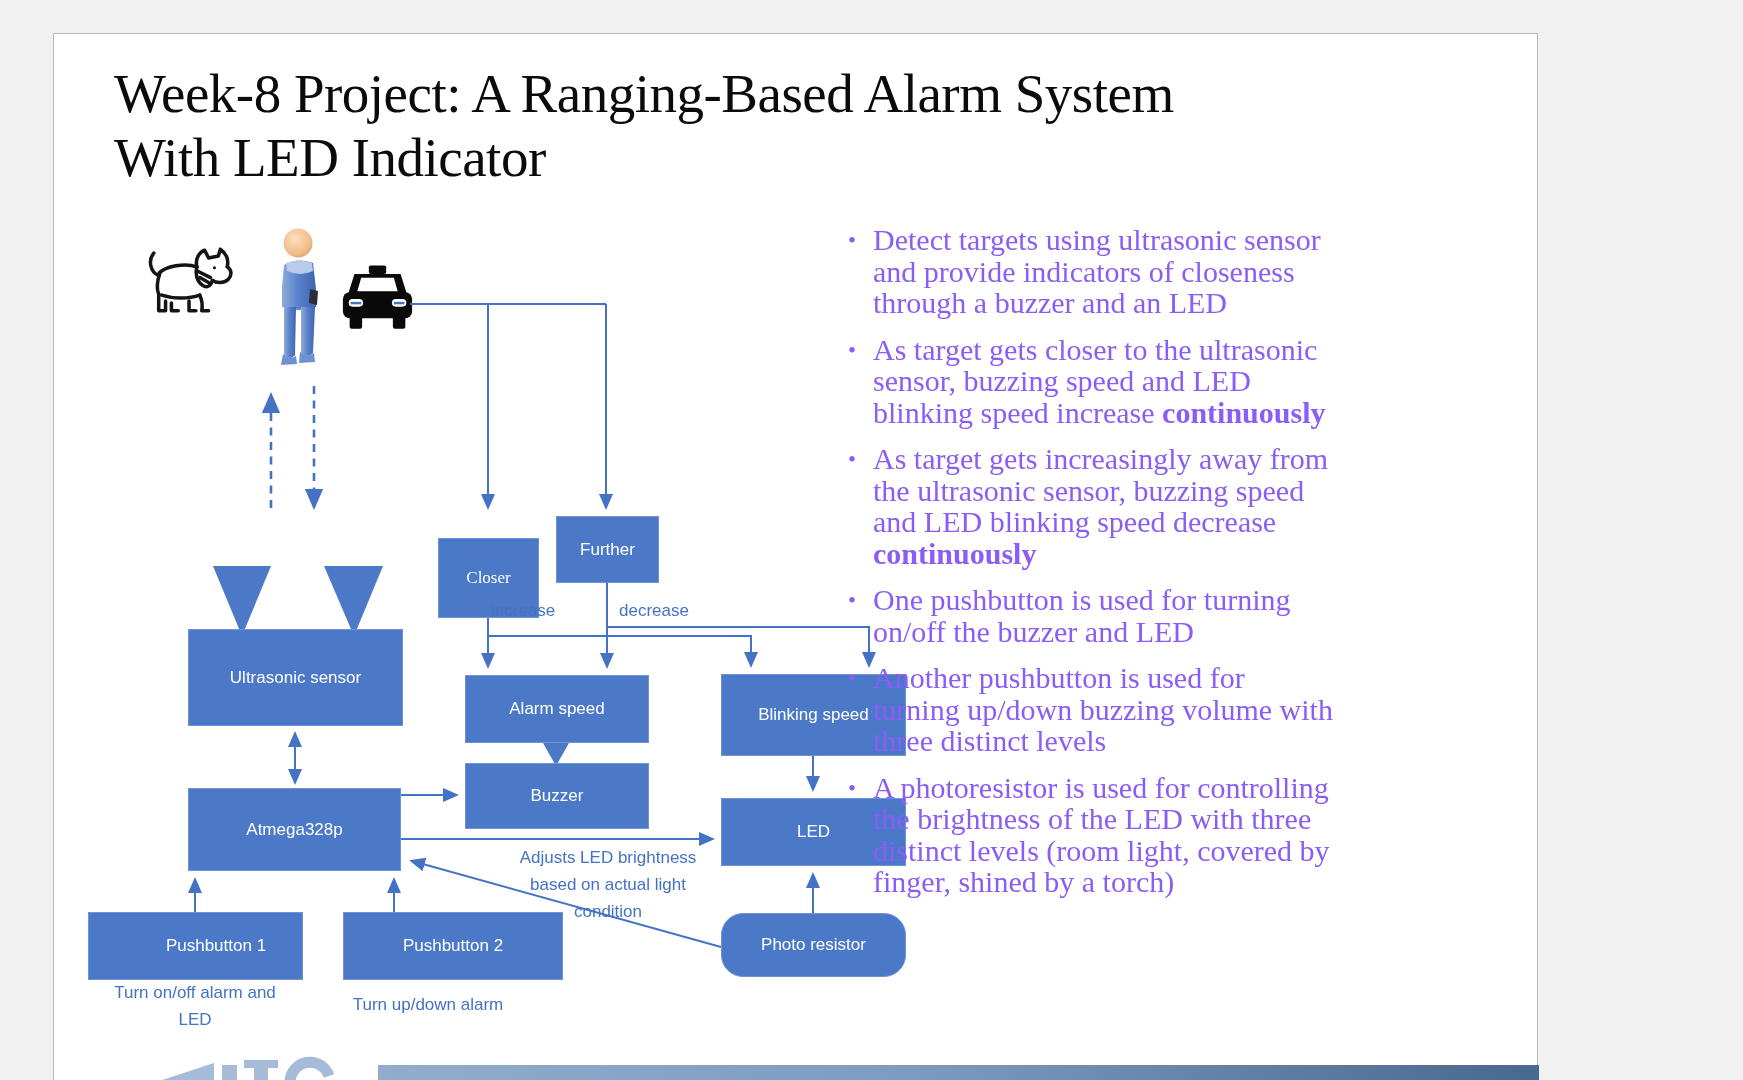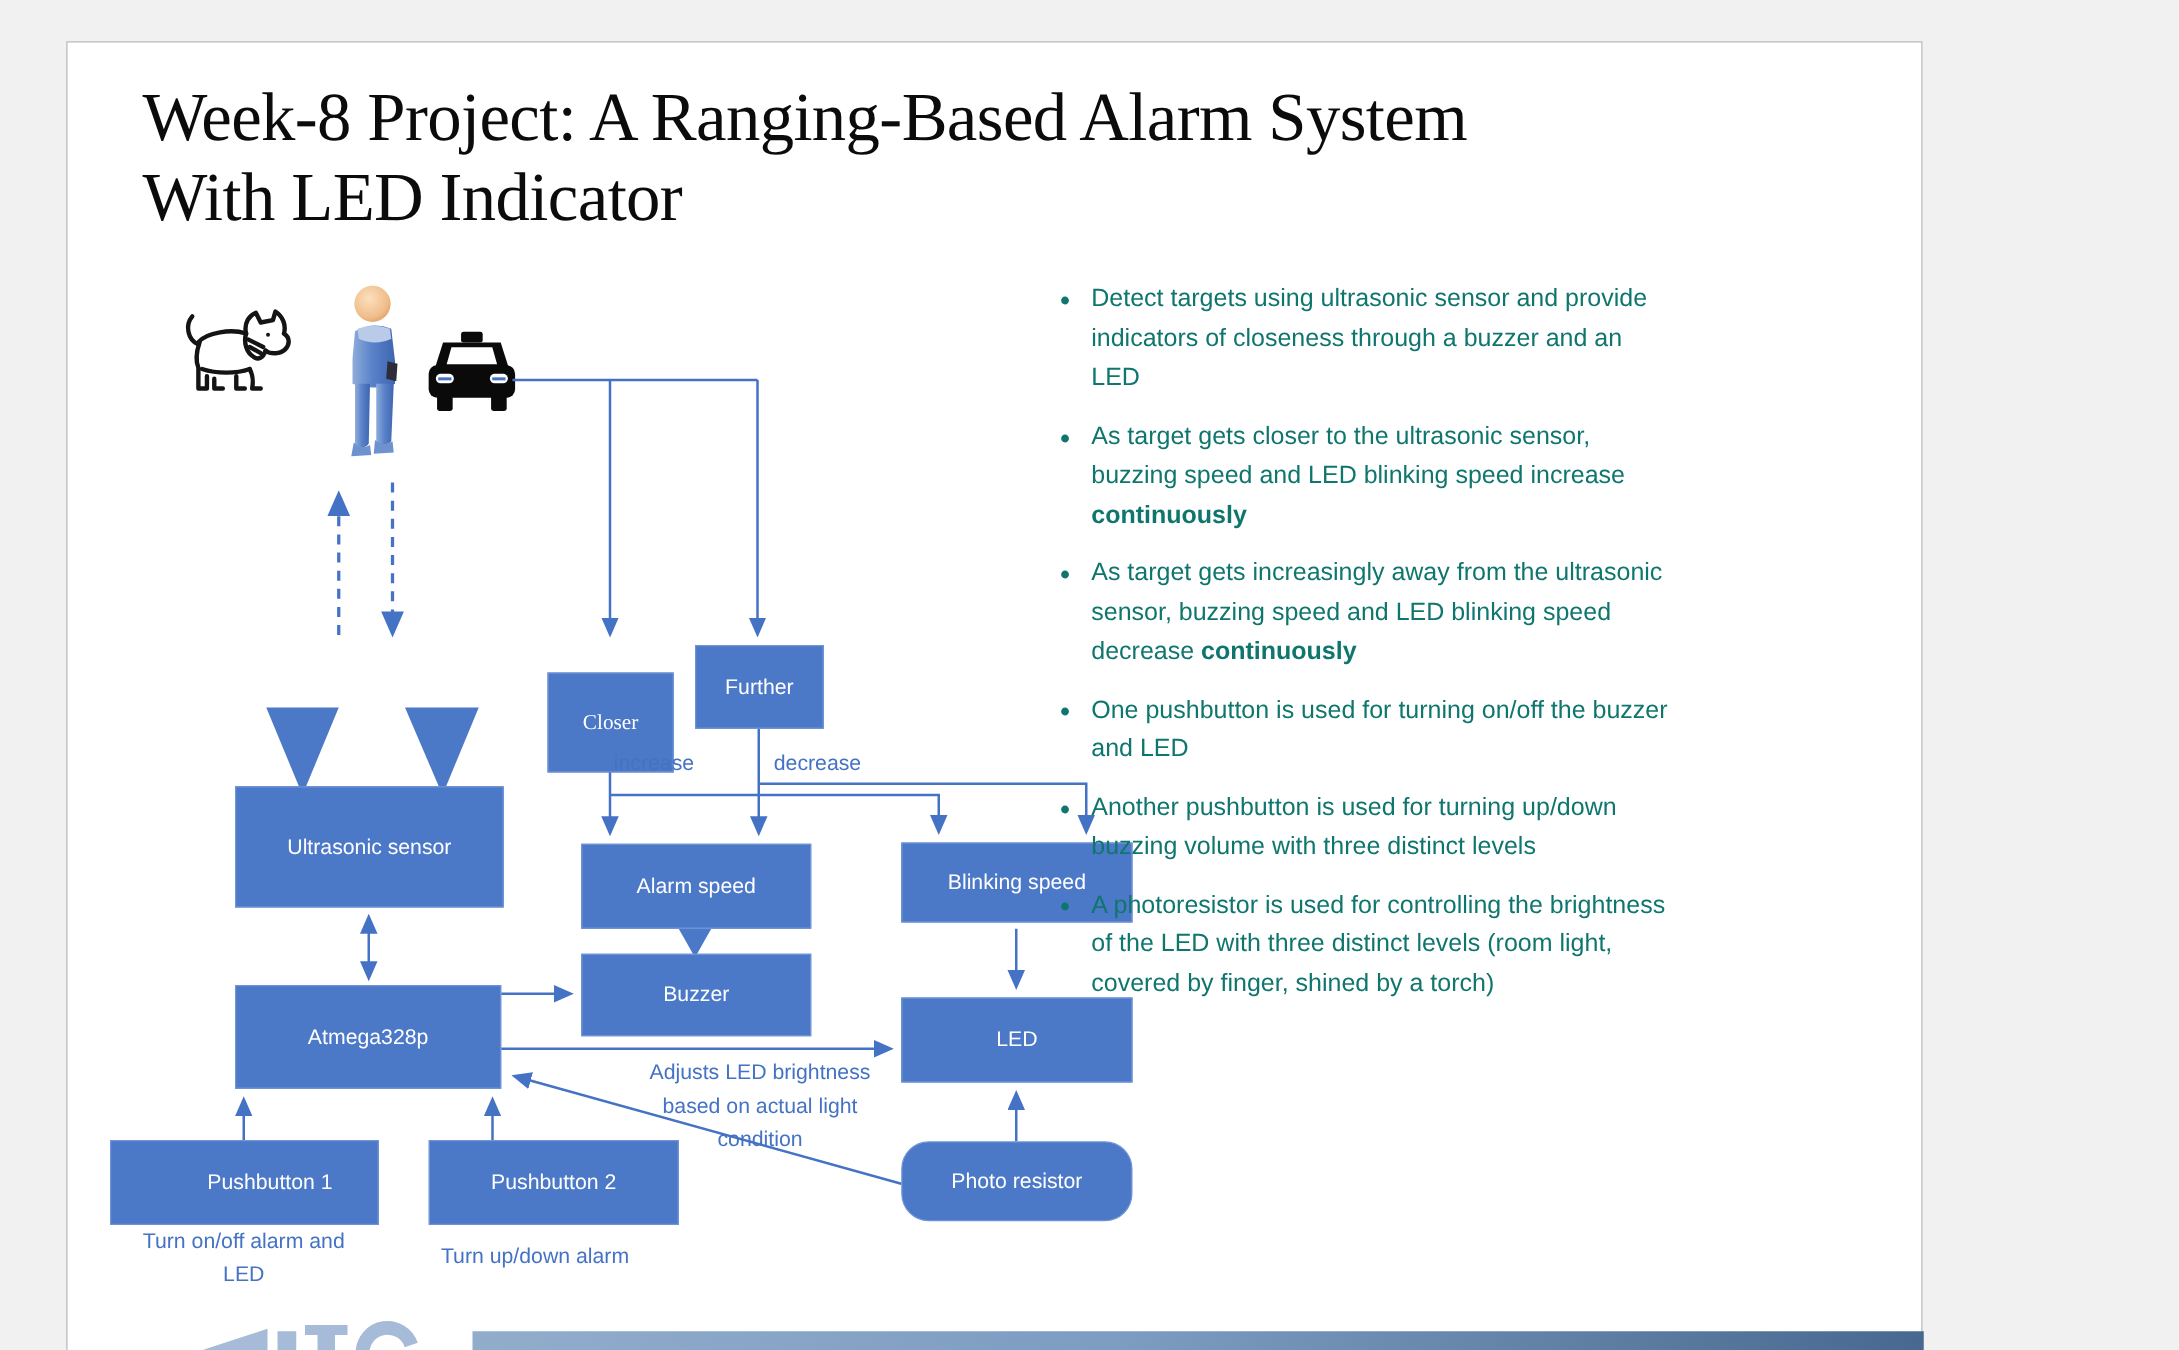--- a/index.html
+++ b/index.html
@@ -14,41 +14,41 @@
   .abs{position:absolute;}
   
   .title{
     left:60px;top:28px;width:1290px;
     font-family:"Liberation Serif",serif;font-size:55px;line-height:64px;
     color:#0b0b0b;letter-spacing:-0.5px;
   }
   
   .bullets{
     left:792px;top:190px;width:492px;
-    font-family:Liberation Sans, sans-serif;font-size:20px;line-height:31.5px;color:#0f766e;
+    font-family:Liberation Serif, serif;font-size:30px;line-height:31.5px;color:#8b5cf6;
     list-style:none;margin:0;padding:0;
   }
   .bullets li{position:relative;padding-left:27px;margin-bottom:15px;}
   .bullets li::before{content:"•";position:absolute;left:2px;top:1px;font-size:23px;}
   
   .dbox{
     background:#4b79c7;border:1px solid #6e93d6;box-sizing:border-box;
     color:#ffffff;font-size:17px;display:flex;align-items:center;justify-content:center;
     text-align:center;
   }
   .b-ultra {left:134px;top:595px;width:215px;height:97px;}
   .b-closer{left:384px;top:504px;width:101px;height:80px;font-family:Liberation Serif, serif;}
   .b-further{left:502px;top:482px;width:103px;height:67px;}
   .b-alarm {left:411px;top:641px;width:184px;height:68px;}
-  .b-blink {left:667px;top:640px;width:185px;height:64px;}
+  .b-blink {left:667px;top:640px;width:185px;height:82px;}
   .b-buzzer{left:411px;top:729px;width:184px;height:66px;}
   .b-led   {left:667px;top:764px;width:185px;height:68px;}
   .b-atmega{left:134px;top:754px;width:213px;height:83px;}
   .b-pb1   {left:34px; top:878px;width:215px;height:68px;padding-left:41px;}
-  .b-pb2   {left:289px;top:878px;width:200px;height:68px;}
+  .b-pb2   {left:289px;top:878px;width:220px;height:68px;}
   .b-photo {left:667px;top:879px;width:185px;height:64px;border-radius:22px;}
   
   .bluelabel{color:#4472c4;font-size:17px;line-height:27px;}
   .l-increase{left:437px;top:563px;}
   .l-decrease{left:565px;top:563px;}
   .l-adjusts {left:460px;top:810px;width:188px;text-align:center;}
   .l-pb1cap  {left:56px;top:945px;width:170px;text-align:center;}
   .l-pb2cap  {left:279px;top:957px;width:190px;text-align:center;}
   
   .i-dog   {left:92px;top:210px;width:88px;height:74px;}

